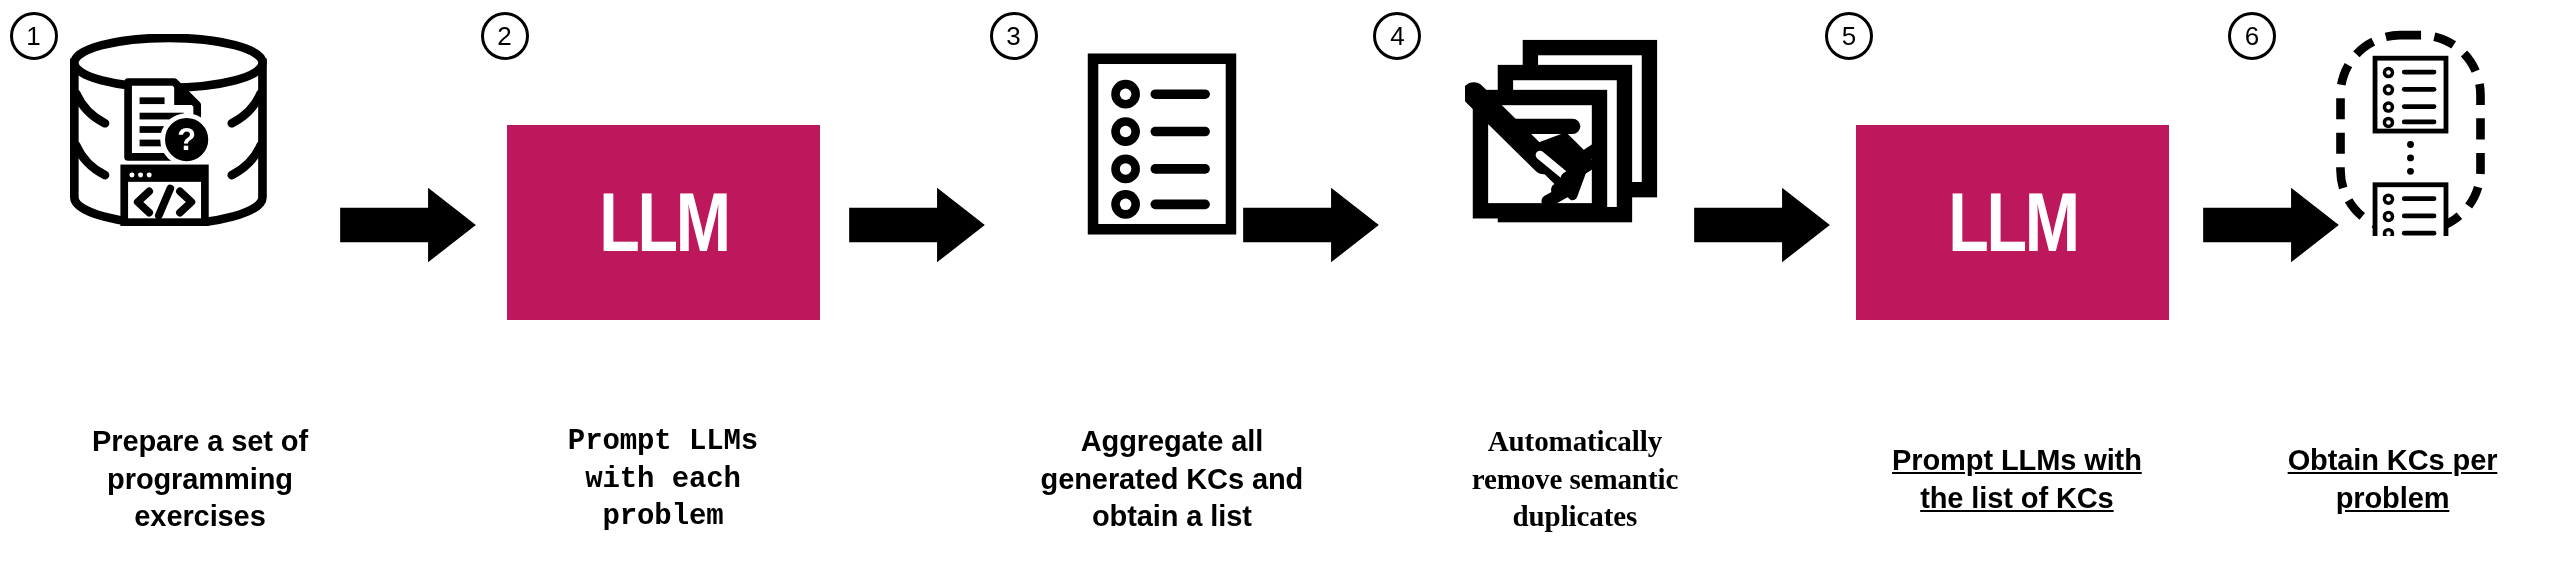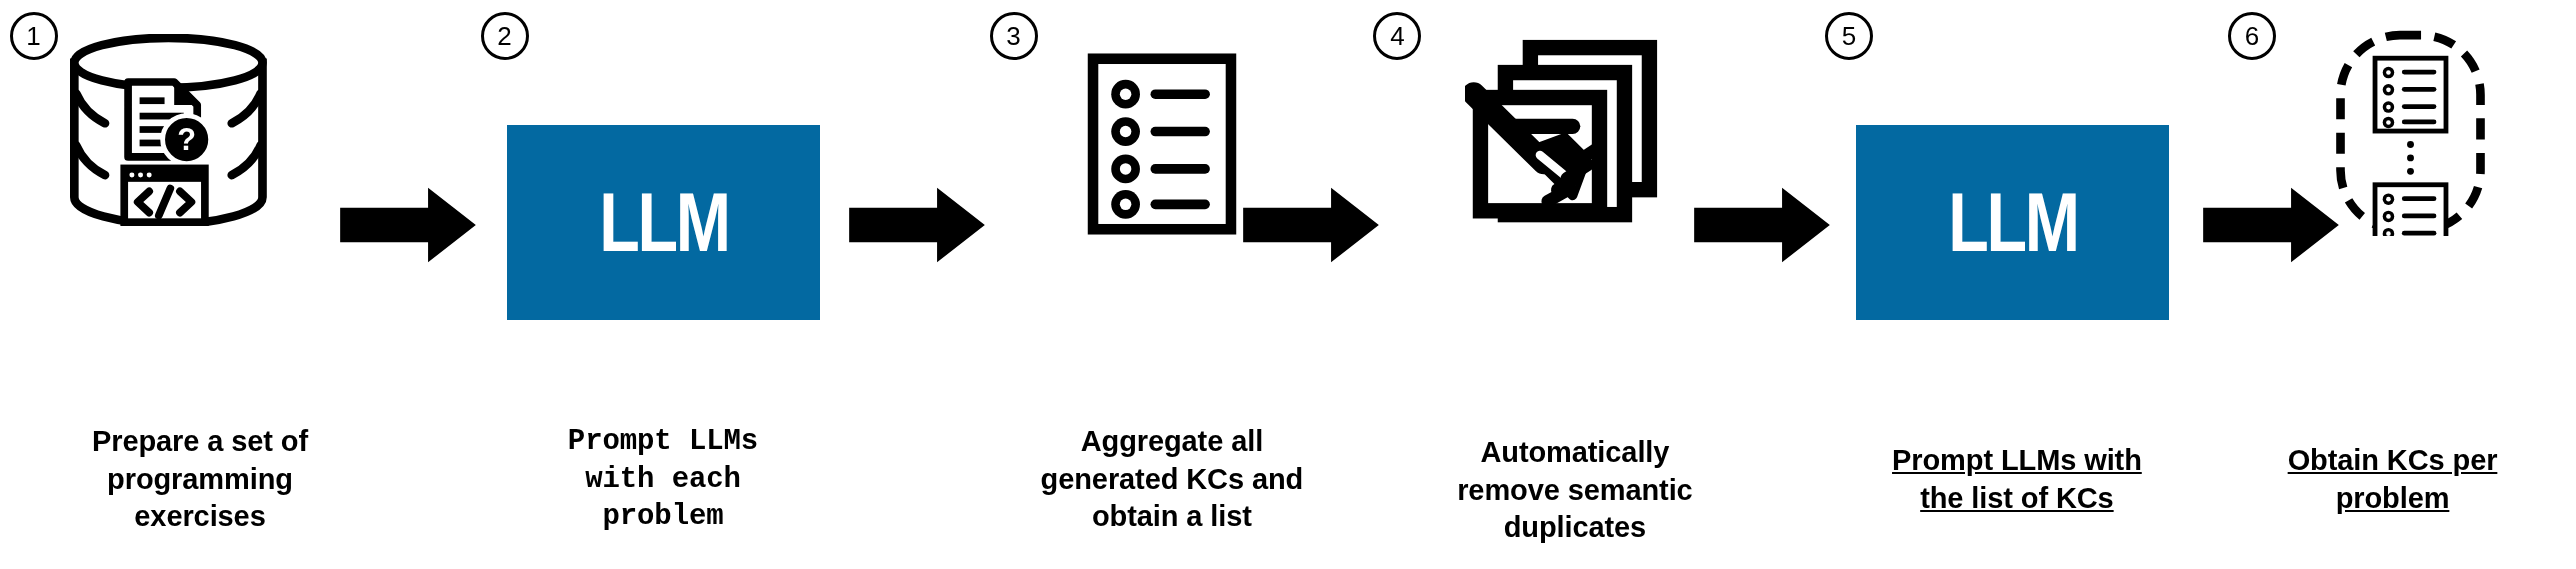--- a/index.html
+++ b/index.html
@@ -70,21 +70,21 @@
   
   .arrow {
     position: absolute;
     top: 187px;
     width: 144px;
     height: 86px;
   }
 
   
   .llm-box {
-    background: #0369a1;
+    background: #be185d;
     display: flex;
     align-items: center;
     justify-content: center;
     width: 313px;
     height: 195px;
   }
   .llm-text {
     color: #ffffff;
     font-family: "Liberation Sans Narrow", "Liberation Sans", sans-serif;
     font-weight: bold;
@@ -221,21 +221,21 @@
 
         <path d="M66 118 L104 104 L126 126 L112 164 Z" fill="#000" stroke="#000" stroke-width="10" stroke-linejoin="round"></path>
         <path d="M78 122 L112 150" fill="none" stroke="#fff" stroke-width="9" stroke-linecap="round"></path>
 
         <path d="M112 132 L136 116" fill="none" stroke="#000" stroke-width="13" stroke-linecap="round"></path>
         <path d="M106 146 L128 132" fill="none" stroke="#000" stroke-width="13" stroke-linecap="round"></path>
         <path d="M96 158 L116 146" fill="none" stroke="#000" stroke-width="13" stroke-linecap="round"></path>
         <path d="M86 170 L104 160" fill="none" stroke="#000" stroke-width="13" stroke-linecap="round"></path>
       </svg>
     </div>
-    <div class="caption" style="left:-9.6px; top:434px; width:403px;">Automatically
+    <div class="caption" style="left:-9.6px; top:423px; width:403px;font-family:Liberation Serif, serif;">Automatically
 remove semantic
 duplicates</div>
   </div>
 
   <div class="arrow" style="left:1690px; top:182px;">
     <svg width="144" height="86" viewBox="0 0 150 90" aria-hidden="true">
       <path d="M4 27 L96 27 L96 6 L146 45 L96 84 L96 63 L4 63 Z" fill="#000"></path>
     </svg>
   </div>
 

